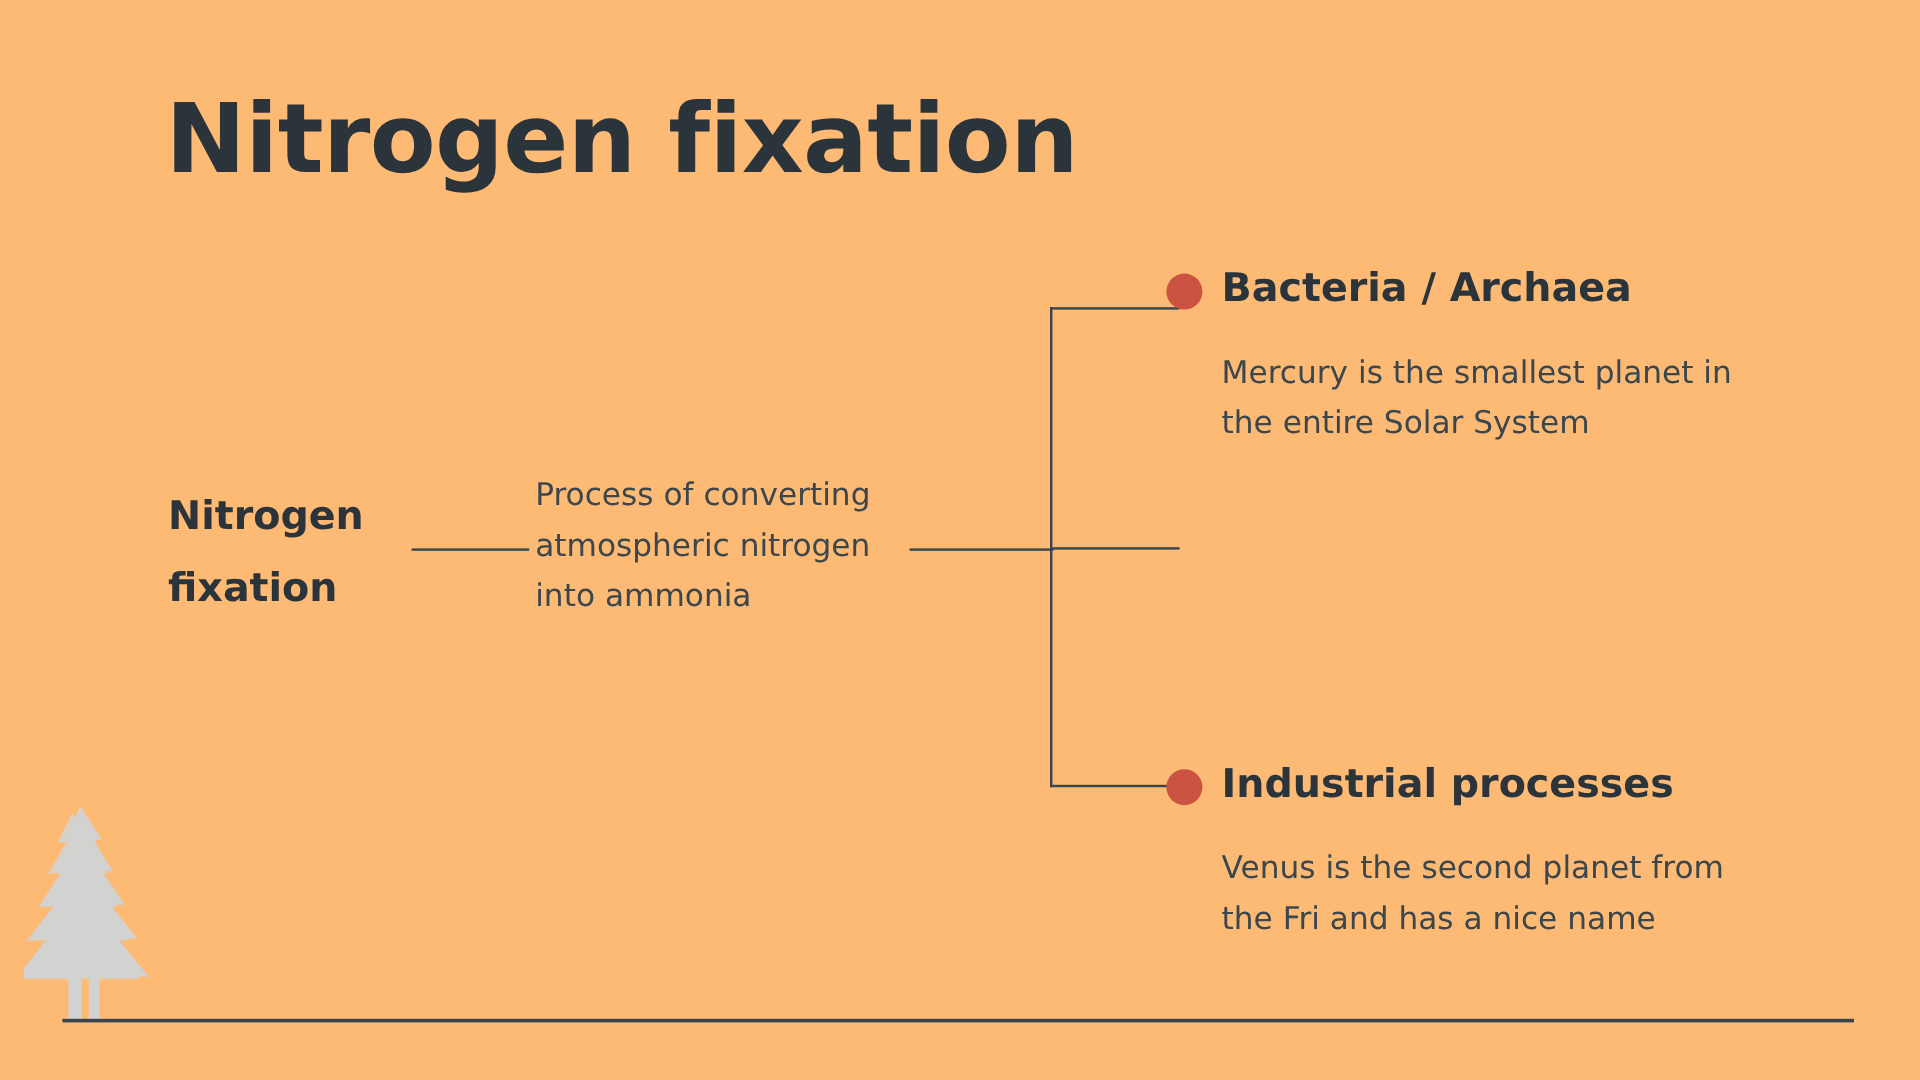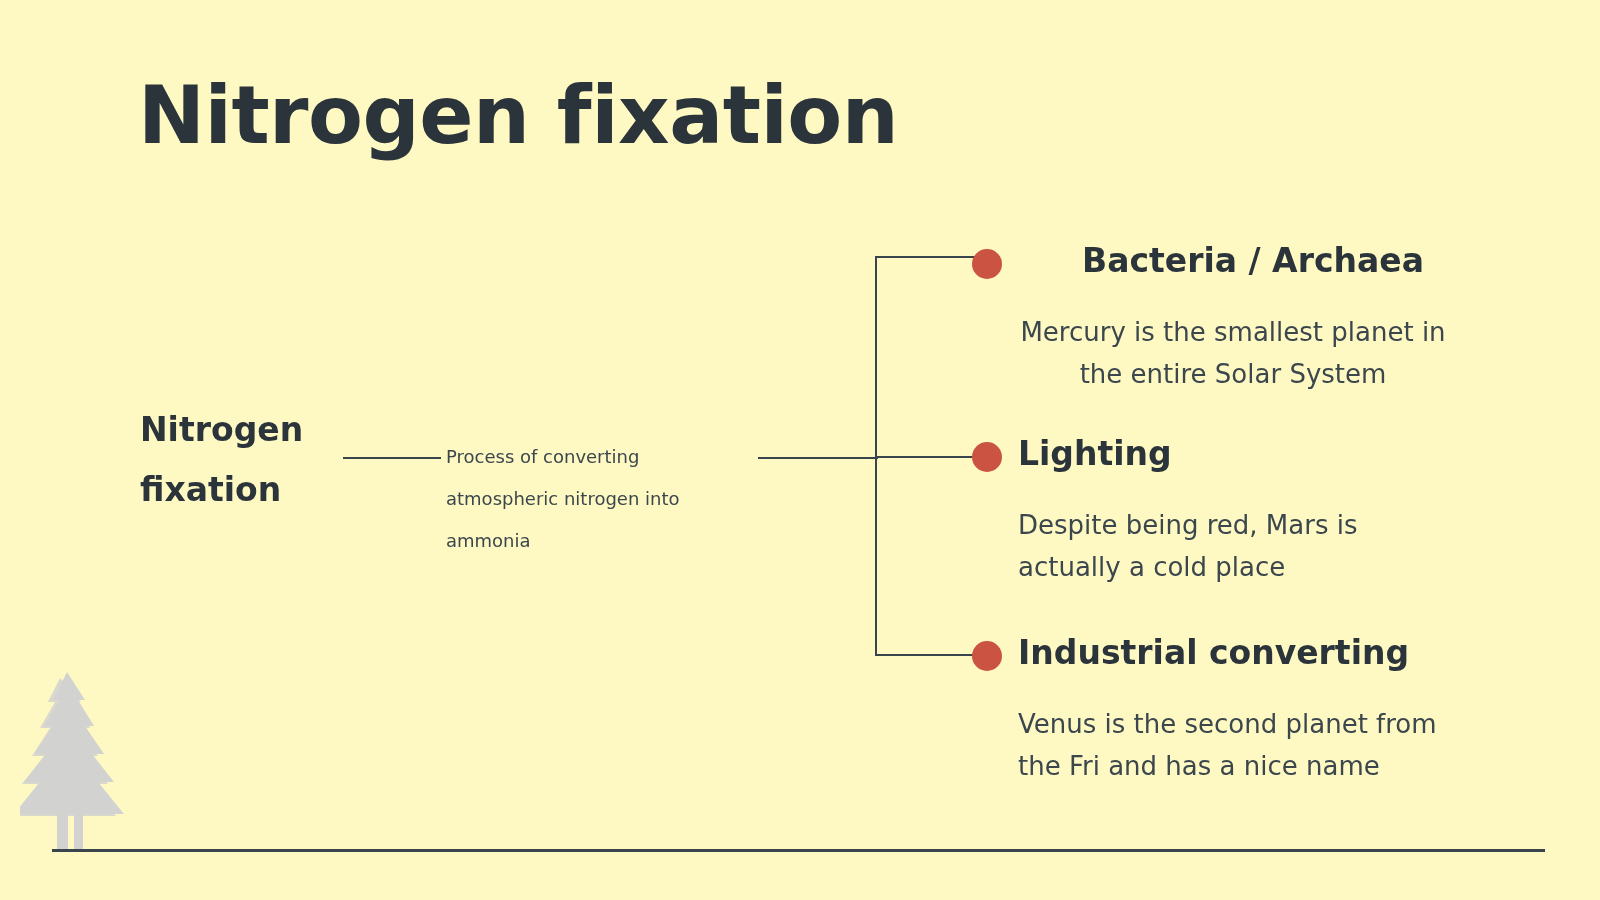--- a/index.html
+++ b/index.html
@@ -11,21 +11,21 @@
     width: 1600px;
     height: 900px;
     background: #eeeeec;
     font-family: "DejaVu Sans", "Liberation Sans", sans-serif;
     overflow: hidden;
   }
   .slide {
     position: relative;
     width: 1600px;
     height: 900px;
-    background: #fef9c3;
+    background: #fdba74;
   }
 
   
   .slide-title {
     position: absolute;
     left: 138px;
     top: 68px;
     font-size: 80px;
     font-weight: 700;
     line-height: 96px;
@@ -53,24 +53,23 @@
     height: 2px;
     background: #39454c;
   }
 
   
   .mid-desc {
     position: absolute;
     left: 446px;
     top: 392px;
     width: 290px;
-    font-size: 18px;
+    font-size: 26px;
     line-height: 42px;
     color: #3c474d;
-    margin-top: 44px;
   }
   .mid-connector {
     position: absolute;
     left: 758px;
     top: 457px;
     width: 120px;
     height: 2px;
     background: #39454c;
   }
 
@@ -93,21 +92,21 @@
   .branch-0 { top: 256px; }
   .branch-1 { top: 456px; }
   .branch-2 { top: 654px; }
 
   
   .item {
     position: absolute;
     left: 1018px;
     width: 470px;
   }
-  .item-0 { top: 237px; text-align: center; }
+  .item-0 { top: 216px; }
   .item-1 { top: 430px; }
   .item-2 { top: 629px; }
 
   .item-dot {
     position: absolute;
     left: -46px;
     top: 12px;
     width: 30px;
     height: 30px;
     border-radius: 50%;
@@ -168,29 +167,24 @@
   <div class="branch branch-0"></div>
   <div class="branch branch-1"></div>
   <div class="branch branch-2"></div>
 
   <div class="item item-0">
     <span class="item-dot"></span>
     <div class="item-title">Bacteria / Archaea</div>
     <div class="item-desc">Mercury is the smallest planet in the entire Solar System</div>
   </div>
 
-  <div class="item item-1">
-    <span class="item-dot"></span>
-    <div class="item-title">Lighting</div>
-    <div class="item-desc">Despite being red, Mars is actually a cold place</div>
-  </div>
 
   <div class="item item-2">
     <span class="item-dot"></span>
-    <div class="item-title">Industrial converting</div>
+    <div class="item-title">Industrial processes</div>
     <div class="item-desc">Venus is the second planet from the Fri and has a nice name</div>
   </div>
 
   <div class="tree-deco">
     <svg width="120" height="182" viewBox="0 0 120 182" xmlns="http://www.w3.org/2000/svg">
       <g fill="#d2d2d0">
         <path d="M47 4 L33 32 L40 32 L24 58 L33 58 L14 86 L26 86 L4 114 L20 114 L-6 146 L104 146 L78 114 L94 114 L72 86 L84 86 L65 58 L74 58 L58 32 L65 32 Z"></path>
         <path d="M40 10 L28 34 L35 34 L20 60 L30 60 L12 88 L24 88 L2 116 L18 116 L-6 148 L96 148 L72 116 L88 116 L66 88 L78 88 L60 60 L70 60 L54 34 L61 34 Z" opacity="0.85"></path>
         <rect x="37" y="144" width="11" height="38"></rect>
         <rect x="54" y="144" width="9" height="38"></rect>

